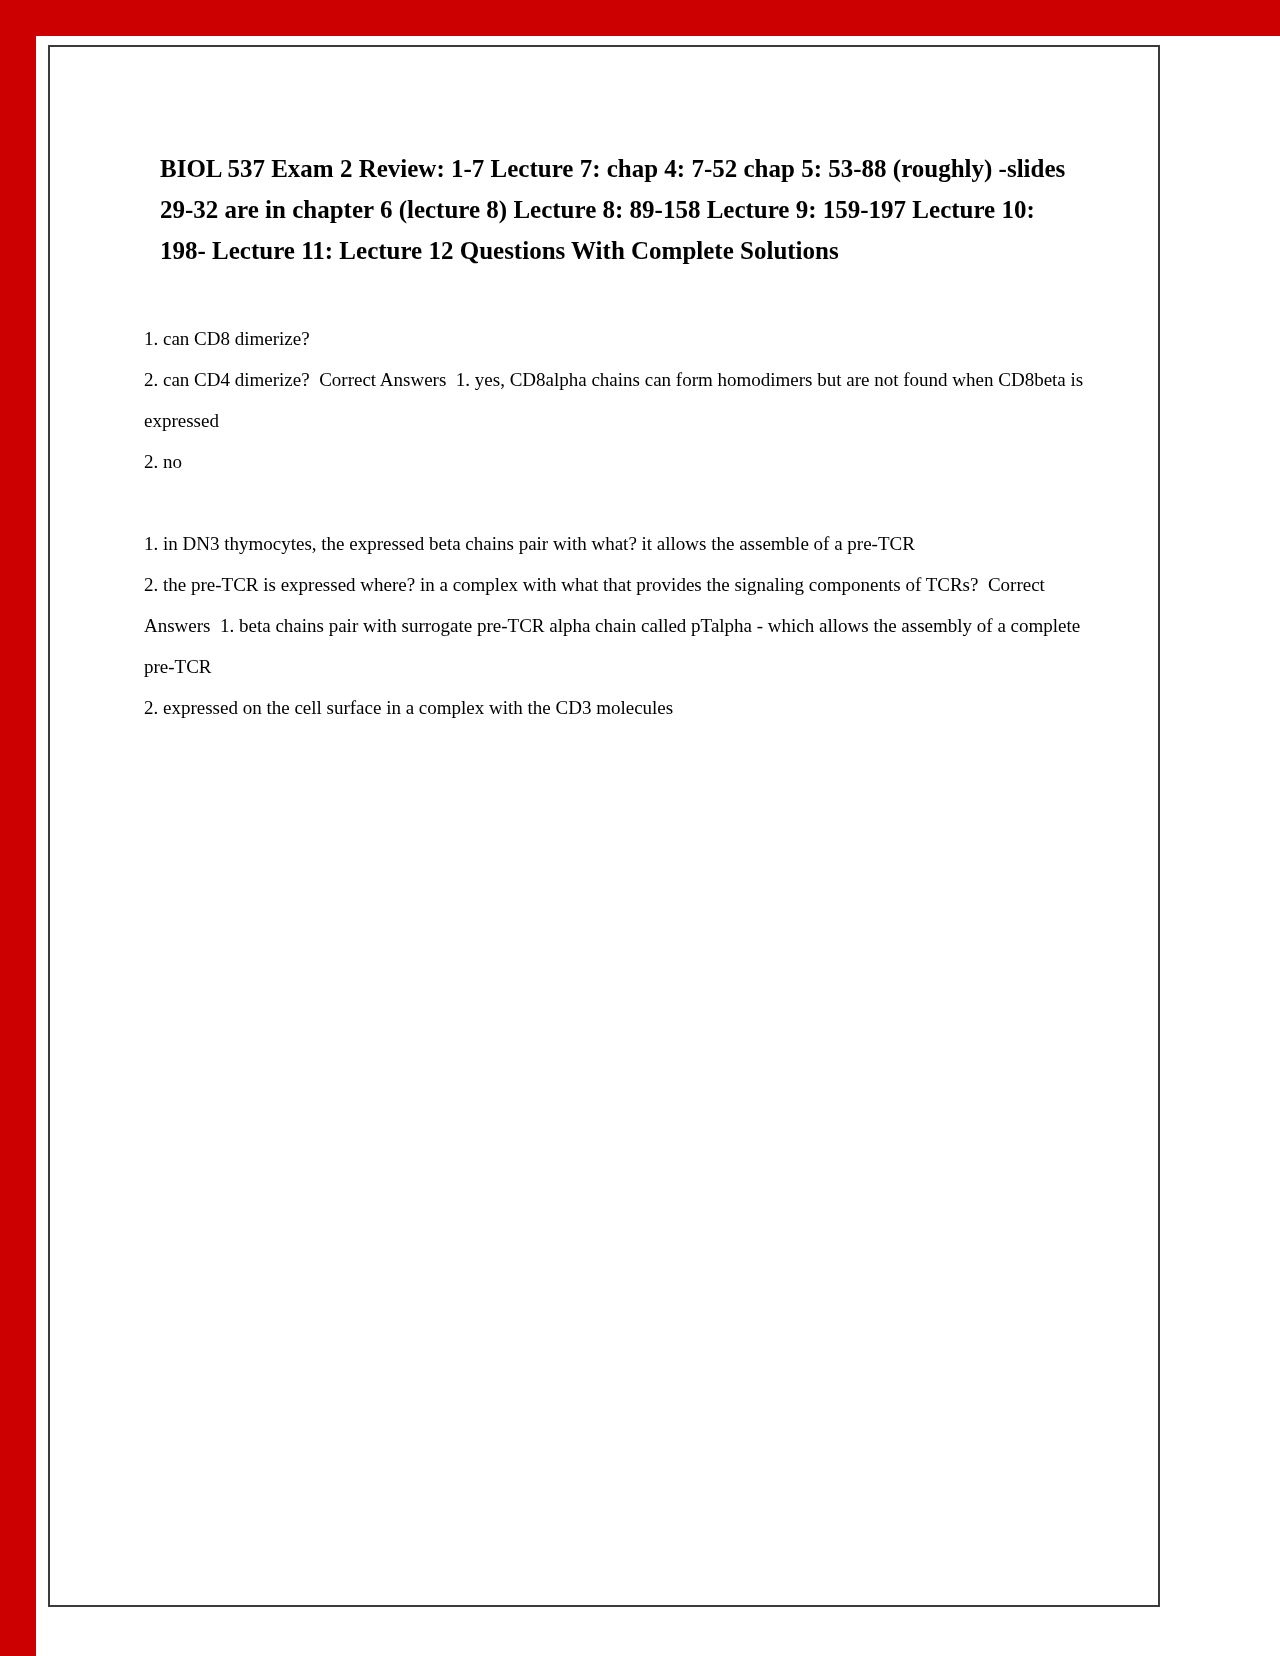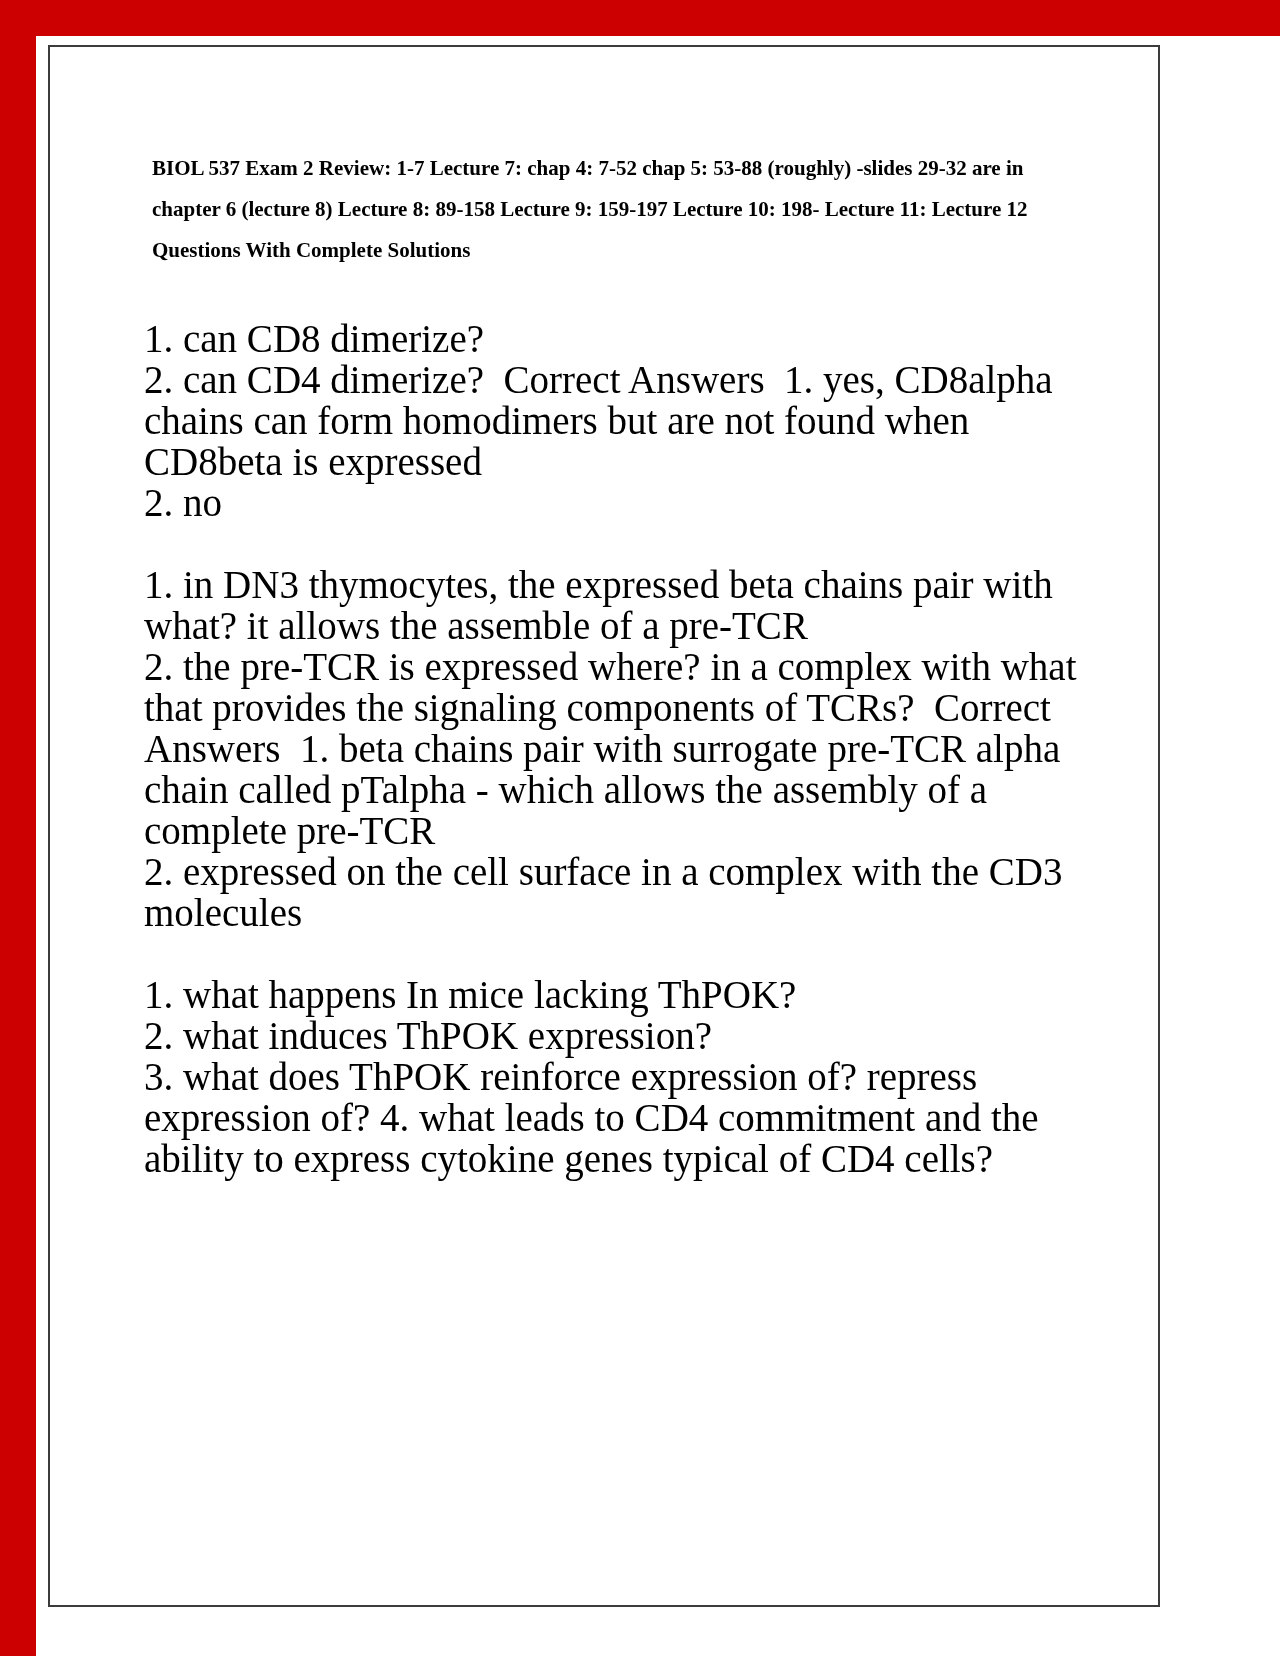--- a/index.html
+++ b/index.html
@@ -38,44 +38,41 @@
     box-sizing: border-box;
   }
   .text-area {
     position: absolute;
     left: 94px;   
     top: 101px;   
     width: 940px;
   }
   .doc-title {
     font-weight: bold;
-    font-size: 21px;
+    font-size: 25px;
     line-height: 41px;
-    margin: 0 0 47px 8px;
+    margin: 0 0 47px 16px;
     white-space: pre-wrap;
   }
   .doc-block {
-    font-size: 39px;
+    font-size: 19px;
     line-height: 41px;
     margin: 0 0 41px 0;
     white-space: pre-wrap;
   }
 </style>
 </head>
 <body>
 
 <div class="red-strip-top"></div>
 <div class="red-strip-left"></div>
 
 <div class="page-frame">
   <div class="text-area">
     <div class="doc-title">BIOL 537 Exam 2 Review: 1-7 Lecture 7: chap 4: 7-52 chap 5: 53-88 (roughly) -slides 29-32 are in chapter 6 (lecture 8) Lecture 8: 89-158 Lecture 9: 159-197 Lecture 10: 198- Lecture 11: Lecture 12 Questions With Complete Solutions</div>
     <div class="doc-block">1. can CD8 dimerize?
 2. can CD4 dimerize?  Correct Answers  1. yes, CD8alpha chains can form homodimers but are not found when CD8beta is expressed
 2. no</div>
     <div class="doc-block">1. in DN3 thymocytes, the expressed beta chains pair with what? it allows the assemble of a pre-TCR
 2. the pre-TCR is expressed where? in a complex with what that provides the signaling components of TCRs?  Correct Answers  1. beta chains pair with surrogate pre-TCR alpha chain called pTalpha - which allows the assembly of a complete pre-TCR
 2. expressed on the cell surface in a complex with the CD3 molecules</div>
-    <div class="doc-block">1. what happens In mice lacking ThPOK?
-2. what induces ThPOK expression?
-3. what does ThPOK reinforce expression of? repress expression of? 4. what leads to CD4 commitment and the ability to express cytokine genes typical of CD4 cells?</div>
   </div>
 </div>
 
 </body></html>

